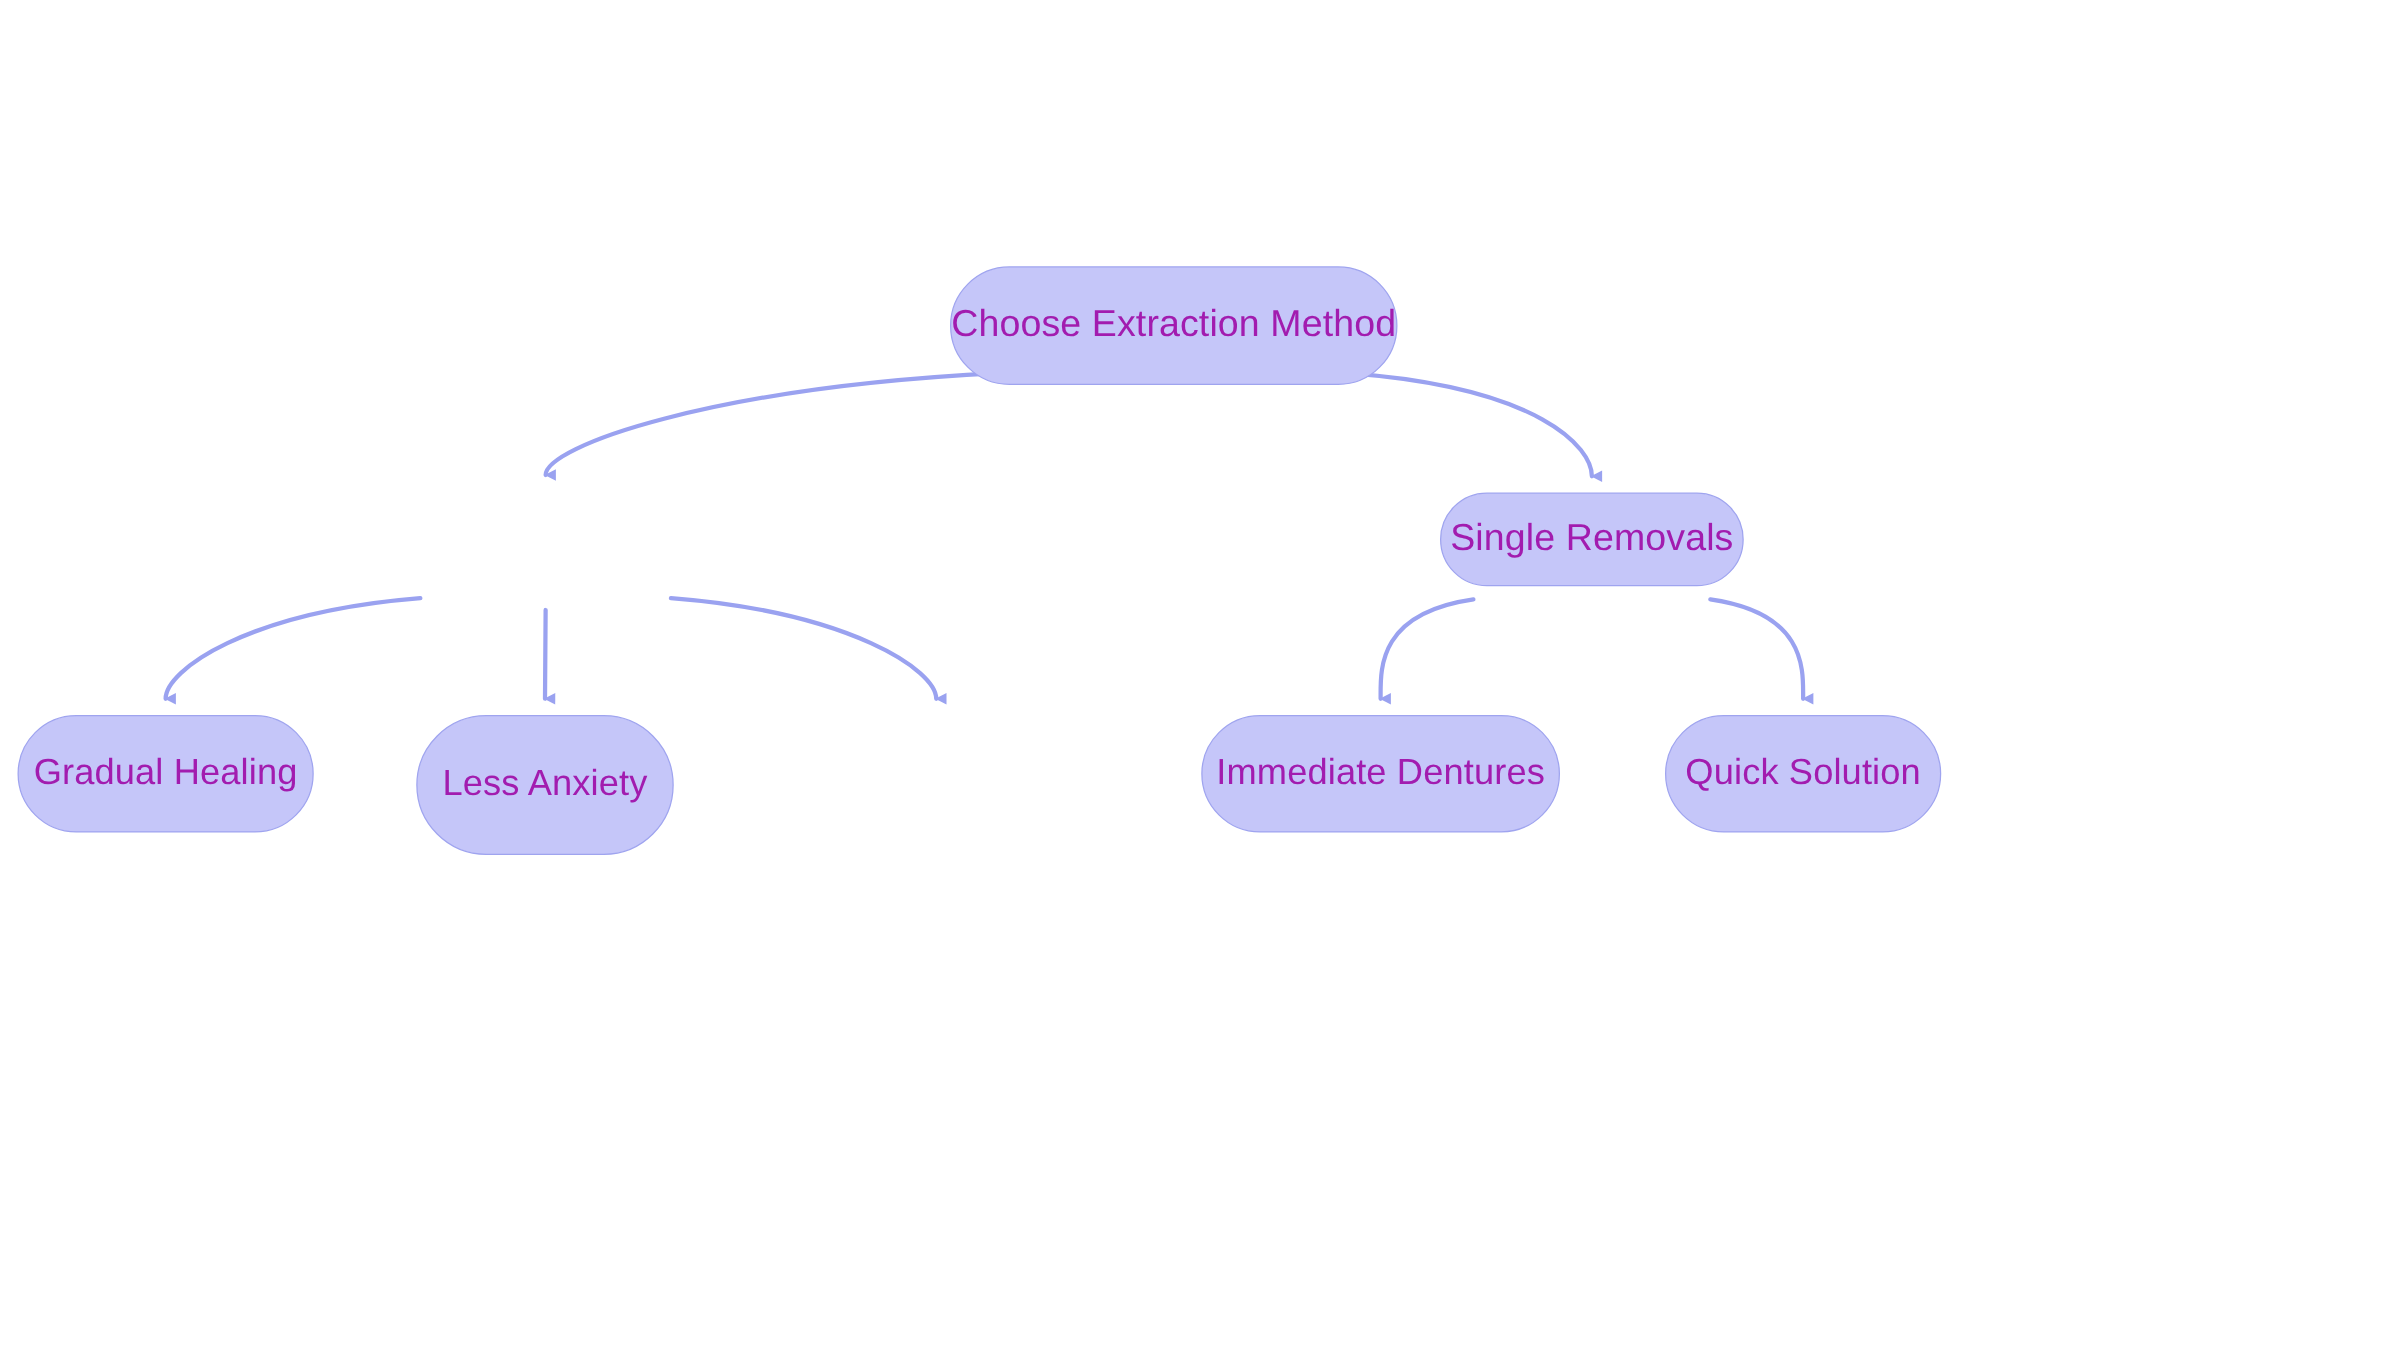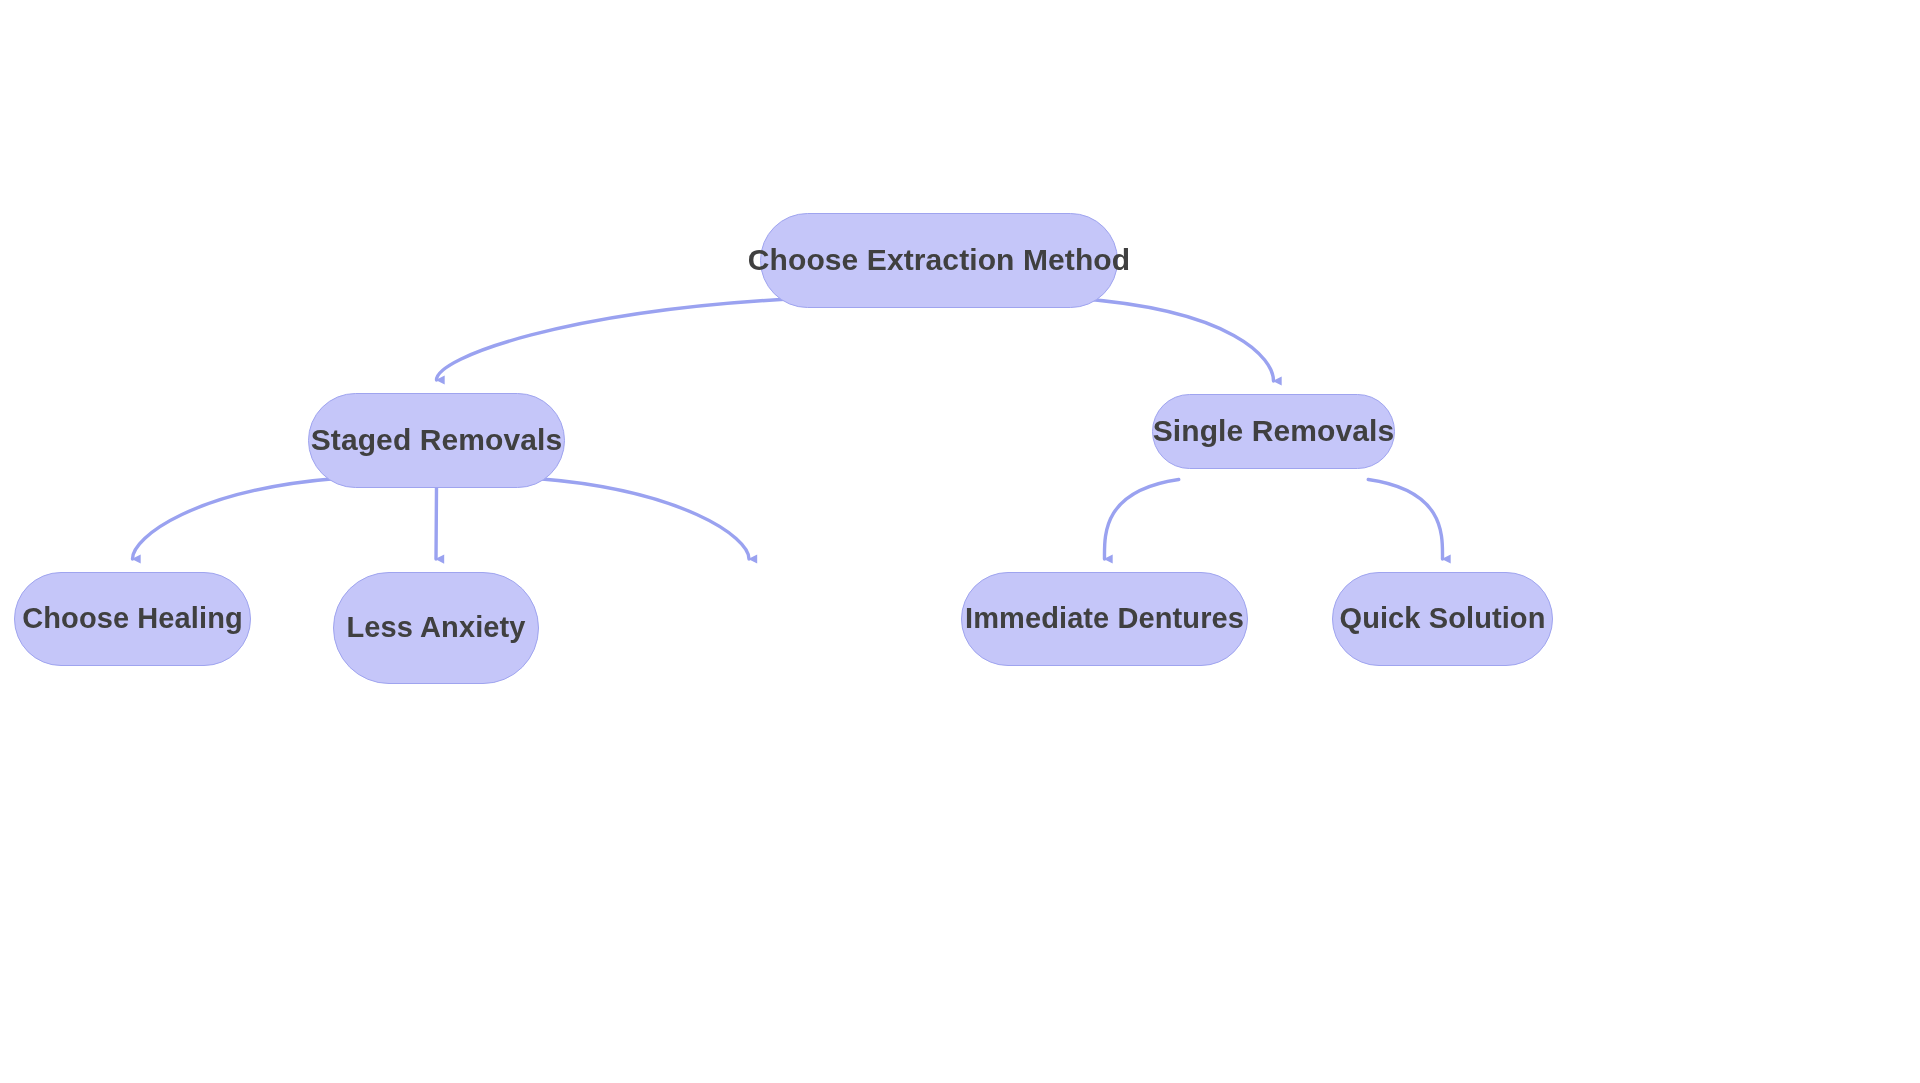--- a/index.html
+++ b/index.html
@@ -28,23 +28,23 @@
   }
   .node {
     position: absolute;
     box-sizing: border-box;
     display: flex;
     align-items: center;
     justify-content: center;
     background: #c5c6f9;
     border: 1.6px solid #9fa4ef;
     border-radius: 999px;
-    color: #404040;
+    color: #a21caf;
     font-family: "Liberation Sans", sans-serif;
-    font-weight: 700;
+    font-weight: 400;
     letter-spacing: 0.1px;
     white-space: nowrap;
     user-select: none;
   }
   .node-label {
     display: block;
     line-height: 1;
     padding-bottom: 2px;
   }
   .node.root    { font-size: 30px; }
@@ -70,30 +70,27 @@
         <path d="M 536.73 478.5 C 680.48 489.77 749 536.46 749 559" marker-end="url(#arrow)"></path>
         <path d="M 1178.73 479.5 C 1100.99 490.63 1104.5 536.74 1104.5 559" marker-end="url(#arrow)"></path>
         <path d="M 1368.27 479.5 C 1446.01 490.63 1442.5 536.74 1442.5 559" marker-end="url(#arrow)"></path>
       </g>
   </svg>
 
   <div class="node root" style="left: 760px; top: 213px; width: 358px; height: 95px;">
     <span class="node-label">Choose Extraction Method</span>
   </div>
 
-  <div class="node branch" style="left: 308px; top: 393px; width: 257px; height: 95px;">
-    <span class="node-label">Staged Removals</span>
-  </div>
 
   <div class="node branch" style="left: 1152px; top: 394px; width: 243px; height: 75px;">
     <span class="node-label">Single Removals</span>
   </div>
 
   <div class="node leaf" style="left: 14px; top: 572px; width: 237px; height: 94px;">
-    <span class="node-label">Choose Healing</span>
+    <span class="node-label">Gradual Healing</span>
   </div>
 
   <div class="node leaf" style="left: 333px; top: 572px; width: 206px; height: 112px;">
     <span class="node-label">Less Anxiety</span>
   </div>
 
 
   <div class="node leaf" style="left: 961px; top: 572px; width: 287px; height: 94px;">
     <span class="node-label">Immediate Dentures</span>
   </div>

